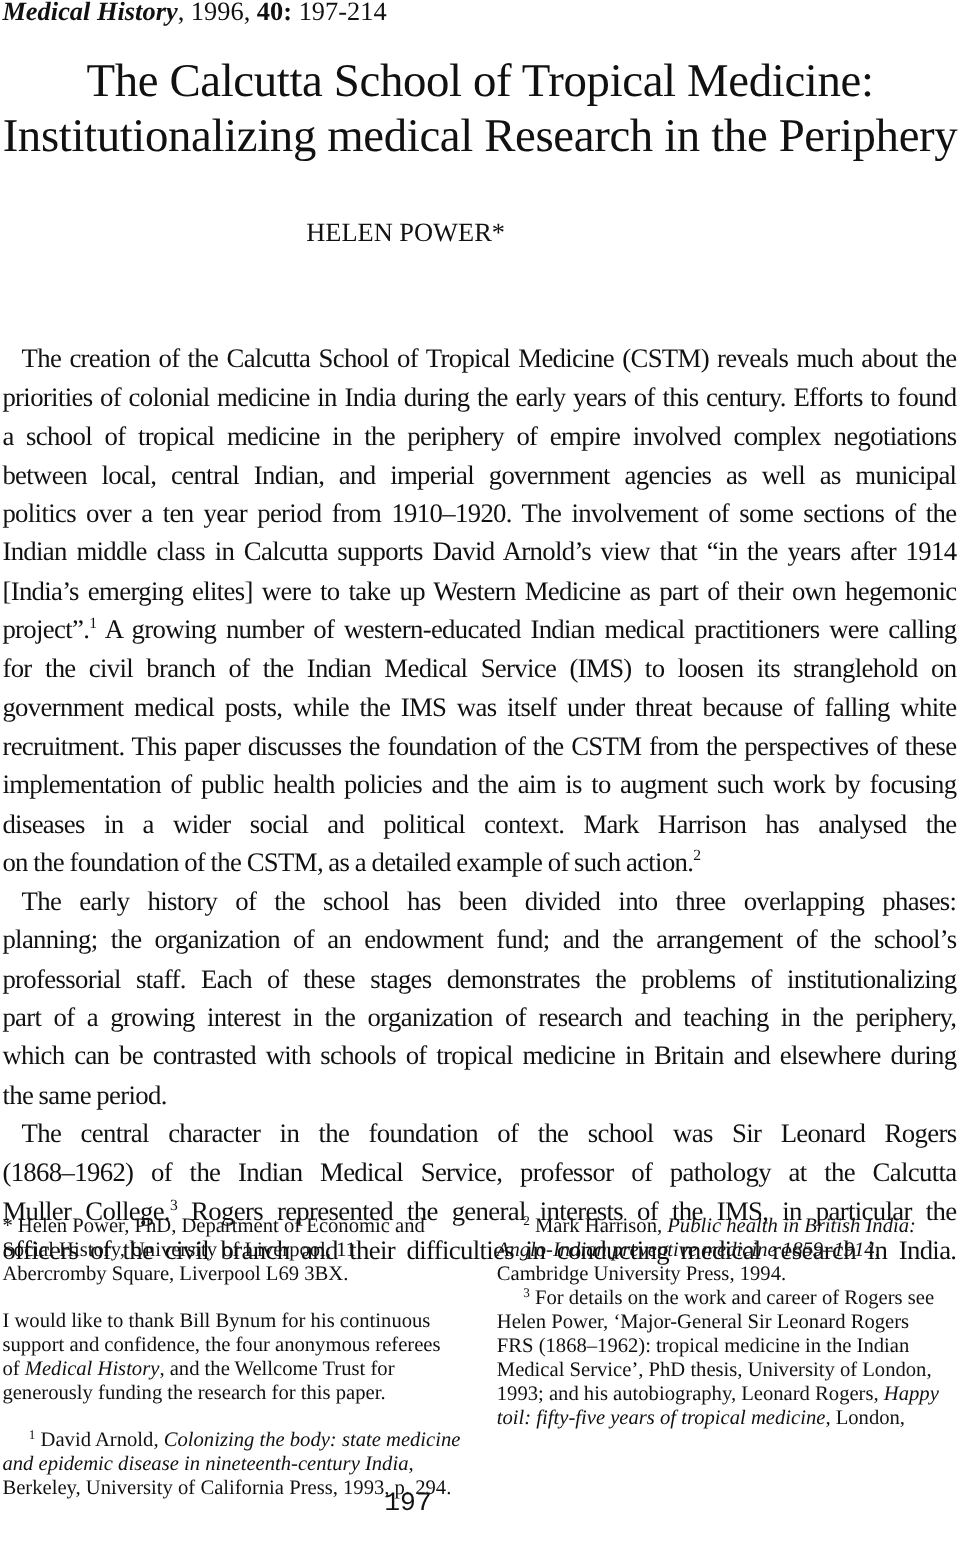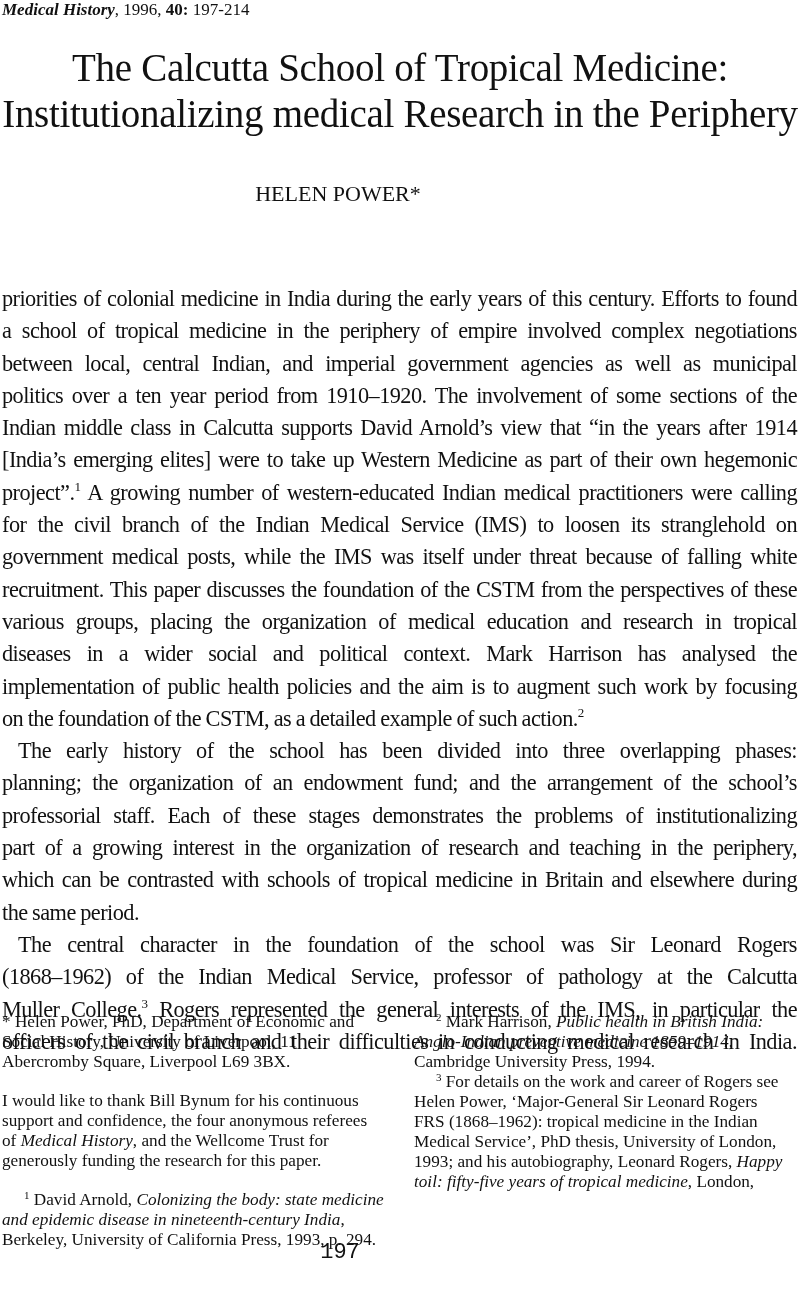--- a/index.html
+++ b/index.html
@@ -1,17 +1,17 @@
 <!DOCTYPE html>
 <html><head>
 <meta charset="utf-8">
 <style>
   html, body { margin: 0; padding: 0; background: #ffffff; }
   body { width: 800px; height: 1291px; position: relative; overflow: hidden; color: #111; font-family: "Liberation Serif", "DejaVu Serif", serif; }
-  .running-head { position: absolute; left: 2px; top: 0px; font-size: 17px; line-height: 20px; white-space: nowrap; }
+  .running-head { position: absolute; left: 2px; top: 0px; font-size: 22px; line-height: 20px; white-space: nowrap; }
   .running-head .journal { font-style: italic; font-weight: bold; }
   .running-head .vol { font-weight: bold; }
   .title { position: absolute; left: 0; width: 800px; top: 45px; text-align: center; font-size: 39px; line-height: 46px; letter-spacing: -0.3px; }
   .title div { white-space: nowrap; }
   .author { position: absolute; left: 0; width: 676px; top: 181px; text-align: center; font-size: 22px; line-height: 26px; }
   .body-text { position: absolute; left: 2px; width: 795px; top: 283px; font-size: 22.3px; }
   .line { height: 32.3px; line-height: 32.3px; white-space: nowrap; text-align: justify; text-align-last: justify; letter-spacing: -0.55px; word-spacing: -0.5px; }
   .line.indent { padding-left: 16px; }
   .line.last { text-align-last: left; }
   sup { font-size: 13px; line-height: 0; vertical-align: 9px; }
@@ -34,33 +34,33 @@
 
 <div class="title">
   <div>The Calcutta School of Tropical Medicine:</div>
   <div>Institutionalizing medical Research in the Periphery</div>
 </div>
 
 <div class="author">HELEN POWER*</div>
 
 <div class="body-text">
   <div>
+    <div class="line indent">The creation of the Calcutta School of Tropical Medicine (CSTM) reveals much about the</div>
     <div class="line">priorities of colonial medicine in India during the early years of this century. Efforts to found</div>
     <div class="line">a school of tropical medicine in the periphery of empire involved complex negotiations</div>
     <div class="line">between local, central Indian, and imperial government agencies as well as municipal</div>
     <div class="line">politics over a ten year period from 1910–1920. The involvement of some sections of the</div>
     <div class="line">Indian middle class in Calcutta supports David Arnold’s view that “in the years after 1914</div>
     <div class="line">[India’s emerging elites] were to take up Western Medicine as part of their own hegemonic</div>
     <div class="line"><span>project”.</span><sup>1</sup><span> A growing number of western-educated Indian medical practitioners were calling</span></div>
     <div class="line">for the civil branch of the Indian Medical Service (IMS) to loosen its stranglehold on</div>
     <div class="line">government medical posts, while the IMS was itself under threat because of falling white</div>
     <div class="line">recruitment. This paper discusses the foundation of the CSTM from the perspectives of these</div>
-    <div class="line">various groups, placing the organization of medical education and research in tropical</div>
+    <div class="line">implementation of public health policies and the aim is to augment such work by focusing</div>
     <div class="line">diseases in a wider social and political context. Mark Harrison has analysed the</div>
-    <div class="line">implementation of public health policies and the aim is to augment such work by focusing</div>
     <div class="line last"><span>on the foundation of the CSTM, as a detailed example of such action.</span><sup>2</sup></div>
   </div>
   <div>
     <div class="line indent">The early history of the school has been divided into three overlapping phases:</div>
     <div class="line">planning; the organization of an endowment fund; and the arrangement of the school’s</div>
     <div class="line">professorial staff. Each of these stages demonstrates the problems of institutionalizing</div>
     <div class="line">part of a growing interest in the organization of research and teaching in the periphery,</div>
     <div class="line">which can be contrasted with schools of tropical medicine in Britain and elsewhere during</div>
     <div class="line last">the same period.</div>
   </div>

